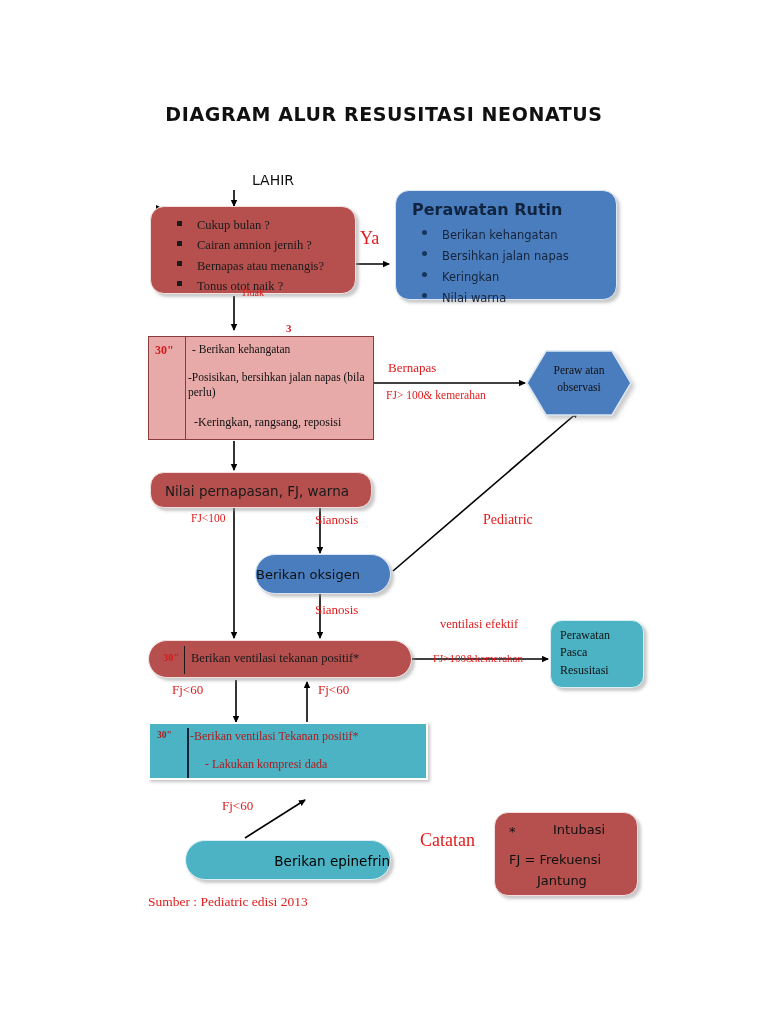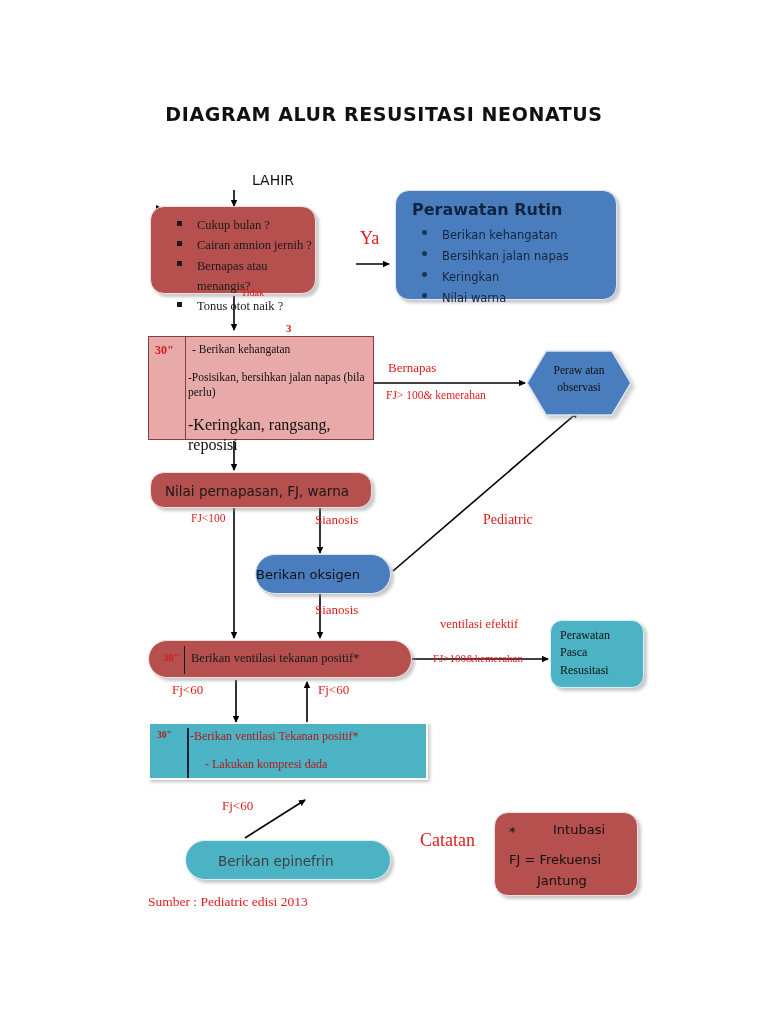--- a/index.html
+++ b/index.html
@@ -115,21 +115,21 @@
       <line x1="245" y1="838" x2="305" y2="800" marker-end="url(#ah)"></line>
 
       <line x1="516" y1="828" x2="545" y2="828" marker-end="url(#ah)"></line>
     </g>
 
     <path d="M156,205 L166,210 L156,215 z" fill="#000"></path>
   </svg>
 
   <div class="plain hand" style="left:208px;top:172px;font-size:14px;">LAHIR</div>
 
-  <div class="node red-round" style="left:150px;top:206px;width:166px;height:88px;padding:8px 0 0 0;">
+  <div class="node red-round" style="left:150px;top:206px;width:206px;height:88px;padding:8px 0 0 0;">
     <ul class="bul serif" style="font-size:12.5px;line-height:1.62;">
       <li>Cukup bulan ?</li>
       <li>Cairan amnion jernih ?</li>
       <li>Bernapas atau menangis?</li>
       <li>Tonus otot naik ?</li>
     </ul>
   </div>
 
   <div class="node blue-round" style="left:395px;top:190px;width:222px;height:110px;padding:9px 0 0 0;">
     <div class="hand" style="font-weight:bold;font-size:16px;color:#11243f;margin-left:16px;">Perawatan Rutin</div>
@@ -140,21 +140,21 @@
       <li>Nilai warna</li>
     </ul>
   </div>
 
   <div class="node pink-sq" style="left:148px;top:336px;width:226px;height:104px;">
     <div style="position:absolute;left:0;top:0;width:36px;height:100%;
                 border-right:1px solid #8a3c3c;"></div>
     <div class="serif" style="position:absolute;left:6px;top:6px;font-size:12px;color:#d31b1b;font-weight:bold;">30"</div>
     <div class="serif" style="position:absolute;left:43px;top:5px;font-size:11.5px;line-height:1.28;width:178px;">- Berikan kehangatan</div>
     <div class="serif" style="position:absolute;left:39px;top:33px;font-size:11.5px;line-height:1.28;width:185px;">-Posisikan, bersihkan jalan napas (bila perlu)</div>
-    <div class="serif" style="position:absolute;left:39px;top:78px;font-size:16px;line-height:1.28;width:195px;">-Keringkan, rangsang, reposisi</div>
+    <div class="serif" style="position:absolute;left:45px;top:78px;font-size:12px;line-height:1.28;width:195px;">-Keringkan, rangsang, reposisi</div>
   </div>
   <div class="lbl serif" style="left:286px;top:322px;font-size:11px;font-weight:bold;">3</div>
 
   <div class="node red-round" style="left:150px;top:472px;width:222px;height:36px;">
     <div class="hand" style="font-size:13.5px;line-height:36px;margin-left:14px;">Nilai pernapasan, FJ, warna</div>
   </div>
 
   <div class="node" style="left:526px;top:350px;width:106px;height:66px;">
     <svg viewBox="0 0 106 66" width="106" height="66" style="position:absolute;left:0;top:0;
          filter:drop-shadow(3px 3px 2px rgba(150,150,150,.5));">
@@ -186,21 +186,21 @@
   </div>
 
   <div class="node teal-sq" style="left:148px;top:722px;width:280px;height:58px;">
     <div style="position:absolute;left:37px;top:4px;width:1.5px;height:50px;background:#123;"></div>
     <div class="serif" style="position:absolute;left:7px;top:6px;font-size:9.5px;font-weight:bold;color:#b01b1b;">30"</div>
     <div class="serif" style="position:absolute;left:40px;top:5px;font-size:12px;color:#b01b1b;text-align:right;">-Berikan ventilasi  Tekanan positif*</div>
     <div class="serif" style="position:absolute;left:40px;top:33px;font-size:12px;color:#b01b1b;padding-left:15px;">- Lakukan kompresi dada</div>
   </div>
 
   <div class="node teal-round stadium" style="left:185px;top:840px;width:206px;height:40px;">
-    <div class="hand" style="font-size:13.5px;line-height:40px;margin-left:32px;color:#404040;">Berikan epinefrin</div>
+    <div class="hand" style="font-size:13.5px;line-height:40px;margin-left:20px;color:#000000;text-align:right;">Berikan epinefrin</div>
   </div>
 
   <div class="lbl" style="left:360px;top:228px;font-size:18px;">Ya</div>
   <div class="lbl" style="left:241px;top:287px;font-size:10px;">Tidak</div>
   <div class="lbl" style="left:388px;top:360px;font-size:13px;">Bernapas</div>
   <div class="lbl" style="left:386px;top:389px;font-size:11.5px;">FJ&gt; 100&amp; kemerahan</div>
   <div class="lbl" style="left:191px;top:512px;font-size:11.5px;">FJ&lt;100</div>
   <div class="lbl" style="left:315px;top:512px;font-size:13px;">Sianosis</div>
   <div class="lbl" style="left:315px;top:602px;font-size:13px;">Sianosis</div>
   <div class="lbl" style="left:483px;top:512px;font-size:14px;">Pediatric</div>

